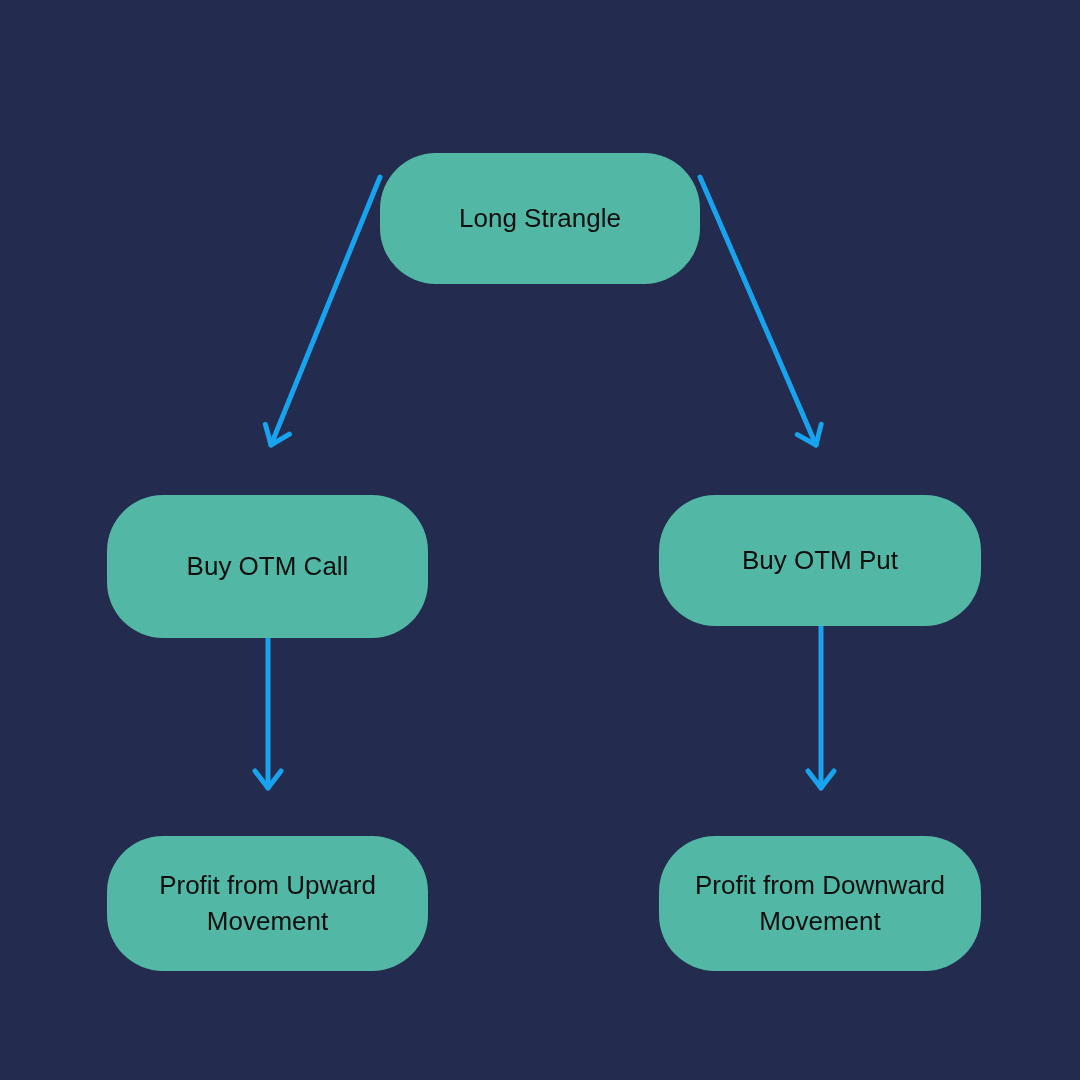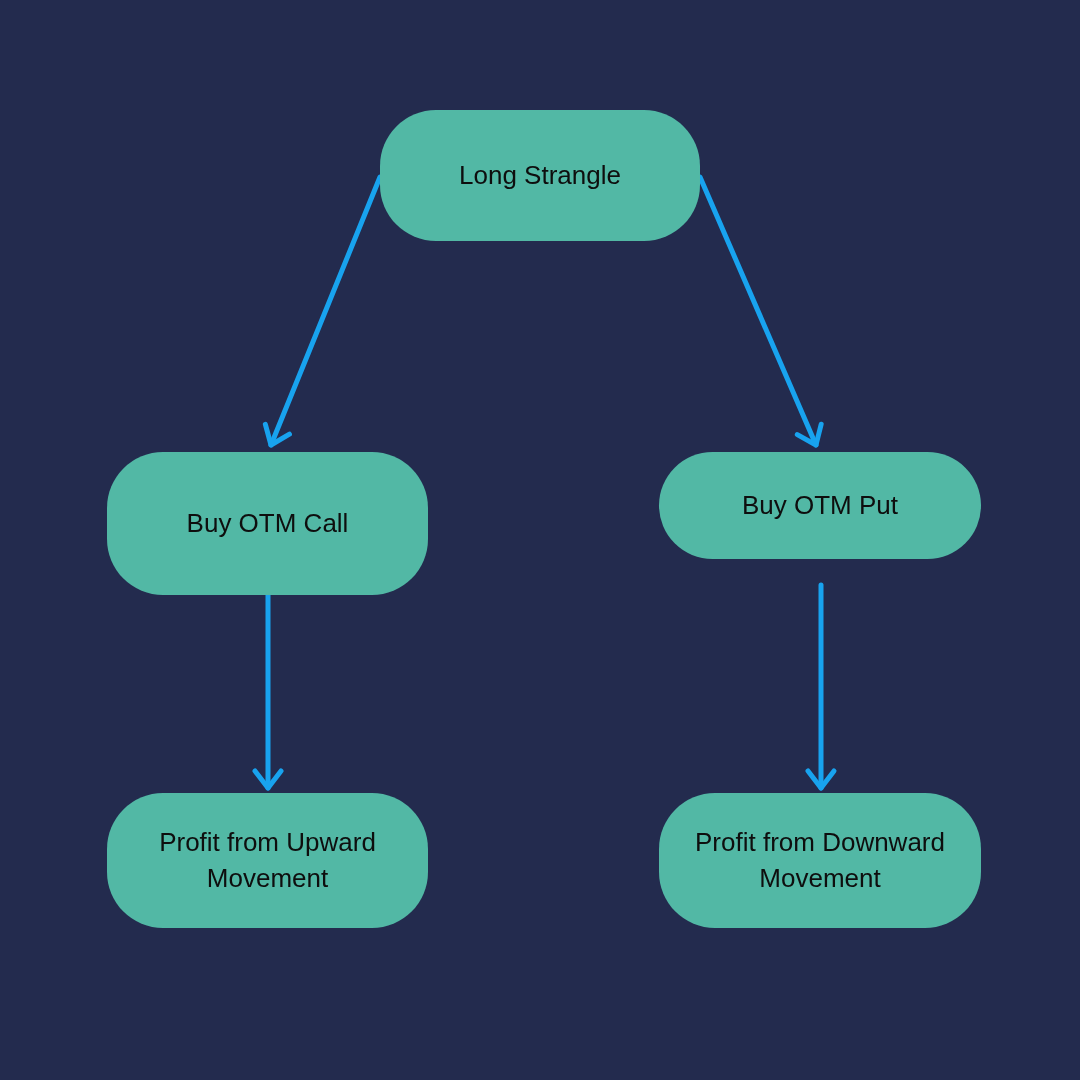--- a/index.html
+++ b/index.html
@@ -46,24 +46,25 @@
     border-radius:56px;
     display:flex;
     align-items:center;
     justify-content:center;
     text-align:center;
     color:var(--text);
     font-size:26px;
     line-height:1.35;
     box-sizing:border-box;
     padding:10px 28px;
+    margin-top:43px;
   }
   .node-root   {left:380px; top:110px; width:320px; height:131px;}
   .node-mid-l  {left:107px; top:452px; width:321px; height:143px;}
-  .node-mid-r  {left:659px; top:452px; width:322px; height:107px;}
+  .node-mid-r  {left:659px; top:452px; width:322px; height:131px;}
   .node-leaf-l {left:107px; top:793px; width:321px; height:135px;}
   .node-leaf-r {left:659px; top:793px; width:322px; height:135px;}
 </style>
 </head>
 <body>
 
 <div class="canvas">
 
   <svg class="edges" viewBox="0 0 1080 1080" xmlns="http://www.w3.org/2000/svg">
     <defs>

